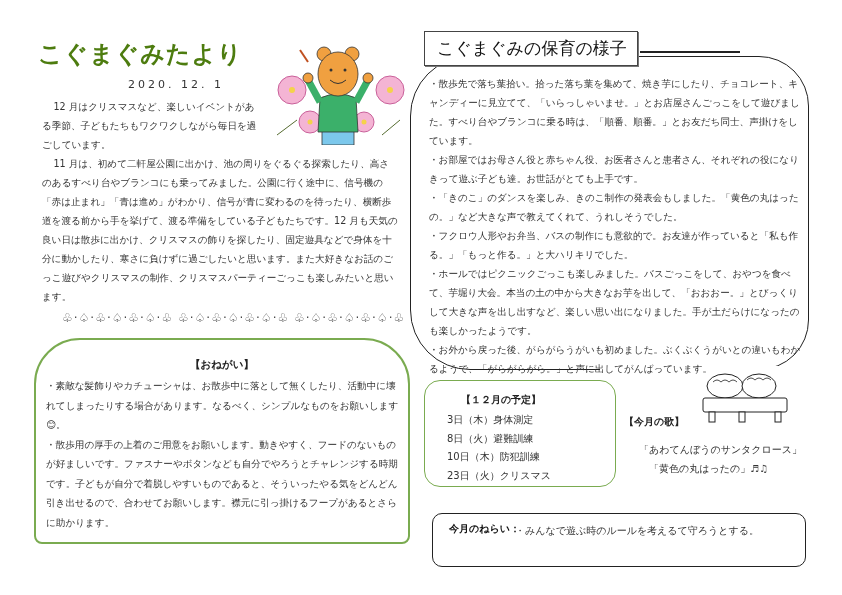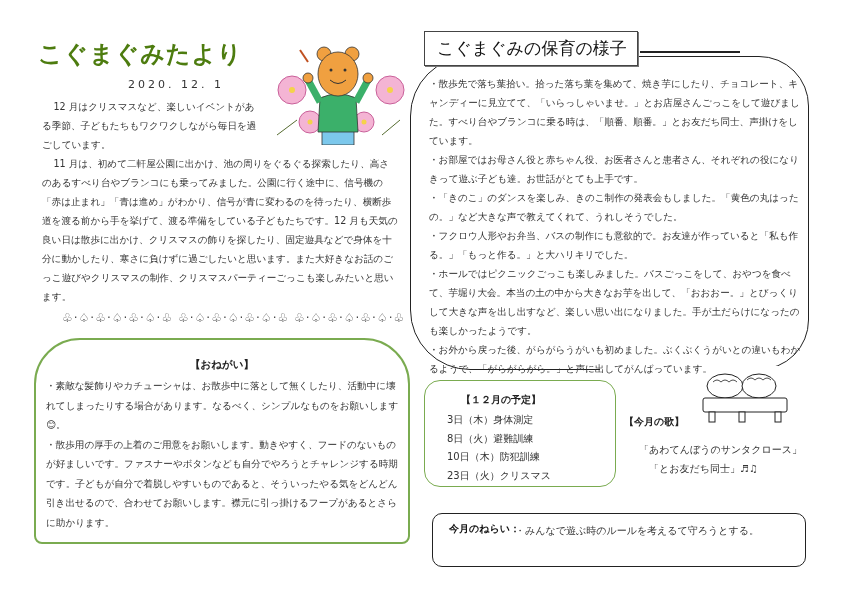--- a/index.html
+++ b/index.html
@@ -128,21 +128,21 @@
     <div>3日（木）身体測定</div>
     <div>8日（火）避難訓練</div>
     <div>10日（木）防犯訓練</div>
     <div>23日（火）クリスマス</div>
   </div>
 </div>
 
 <div class="abs song-title">【今月の歌】</div>
 <div class="abs song-list">
   <div>「あわてんぼうのサンタクロース」</div>
-  <div style="padding-left:10px">「とお友だち同士」♬♫</div>
+  <div style="padding-left:10px">「黄色の丸はったの」♬♫</div>
 </div>
 
 <div class="abs aim-box">
   <div class="abs aim-label">今月のねらい：</div>
   <div class="abs aim-list">
     <div>・みんなで遊ぶ時のルールを考えるて守ろうとする。</div>
   </div>
 </div>
 
 </body></html>

